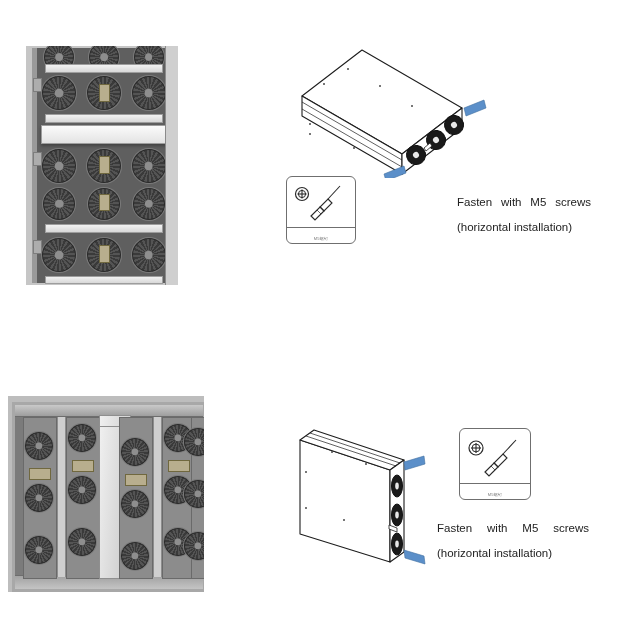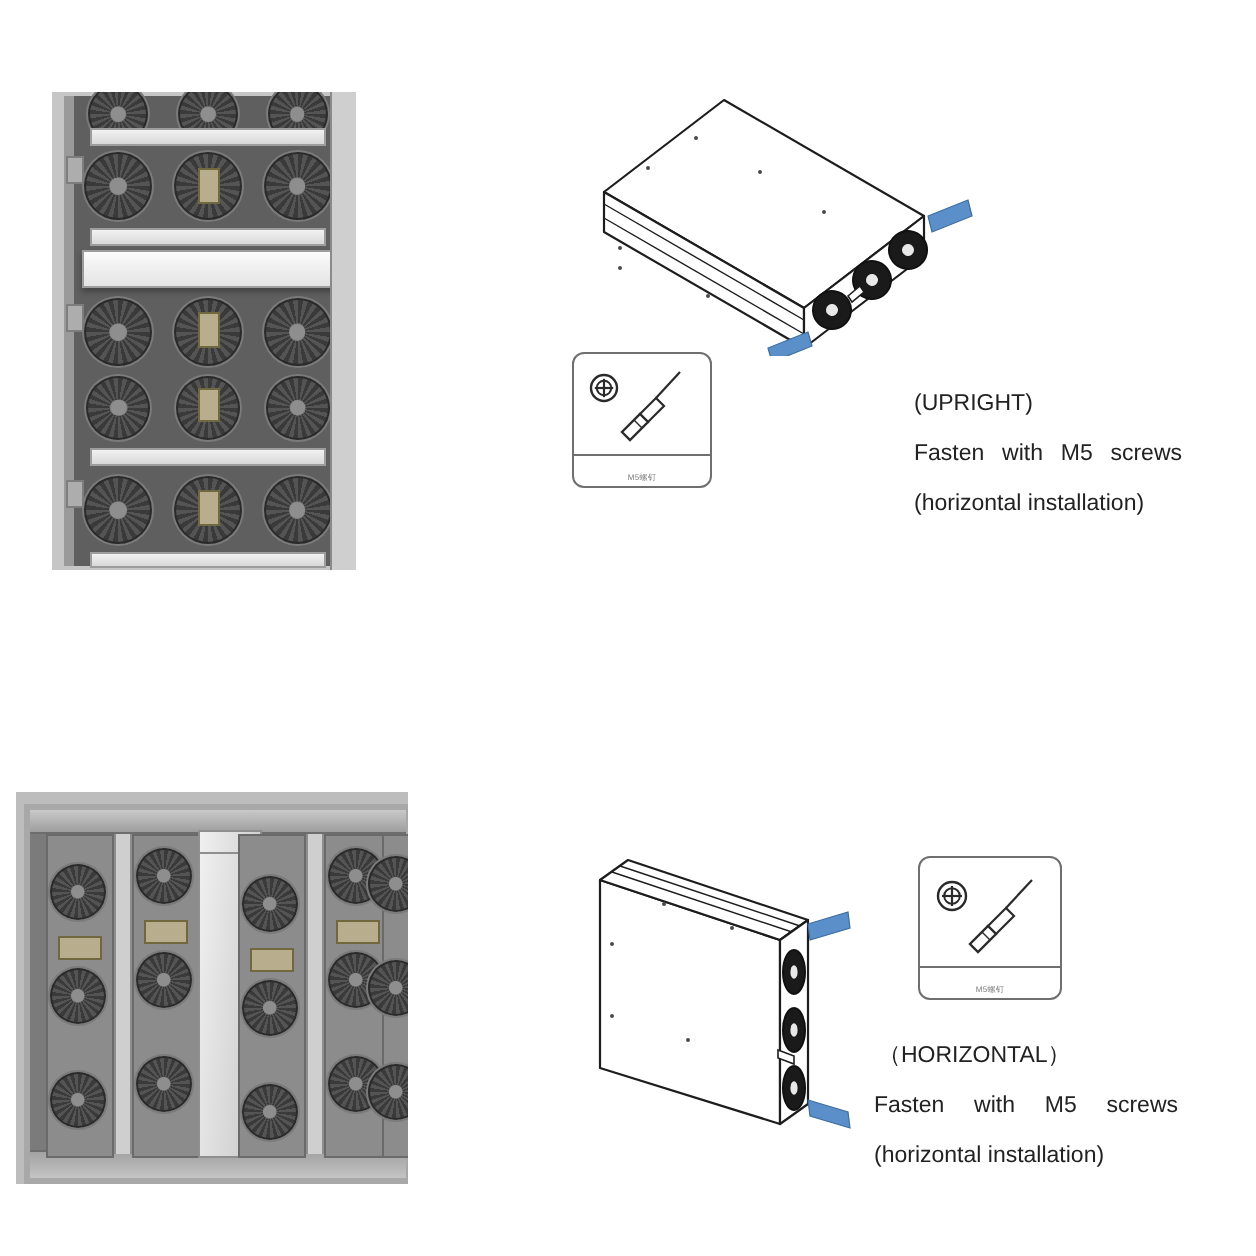--- a/index.html
+++ b/index.html
@@ -231,21 +231,20 @@
         <polygon points="41,21 45,25 37,33 33,29" stroke-width="1.1"></polygon>
         <polygon points="33,29 37,33 28,42 24,38" stroke-width="1.2"></polygon>
         <line x1="30" y1="32" x2="34" y2="36" stroke-width="0.7"></line>
       </g>
     </svg>
     <div class="divider" style="top:50px;"></div>
     <div class="cap">M5螺钉</div>
   </div>
 
   <div class="caption" id="caption-upright">
-    <div class="row title">(UPRIGHT)</div>
     <div class="row just">Fasten with M5 screws</div>
     <div class="row">(horizontal installation)</div>
   </div>
 
   <div class="photo" id="photo-horizontal">
     <div class="frame">
       <div class="topbar"></div>
       <div class="botbar"></div>
 
       <div class="fancol" style="left:8px;">
@@ -350,18 +349,17 @@
         <polygon points="43,23 47,27 38,36 34,32" stroke-width="1.1"></polygon>
         <polygon points="34,32 38,36 29,45 25,41" stroke-width="1.2"></polygon>
         <line x1="31" y1="35" x2="35" y2="39" stroke-width="0.7"></line>
       </g>
     </svg>
     <div class="divider" style="top:54px;"></div>
     <div class="cap">M5螺钉</div>
   </div>
 
   <div class="caption" id="caption-horizontal">
-    <div class="row title">（HORIZONTAL）</div>
     <div class="row just">Fasten with M5 screws</div>
     <div class="row">(horizontal installation)</div>
   </div>
 
 </div>
 
 </body></html>

